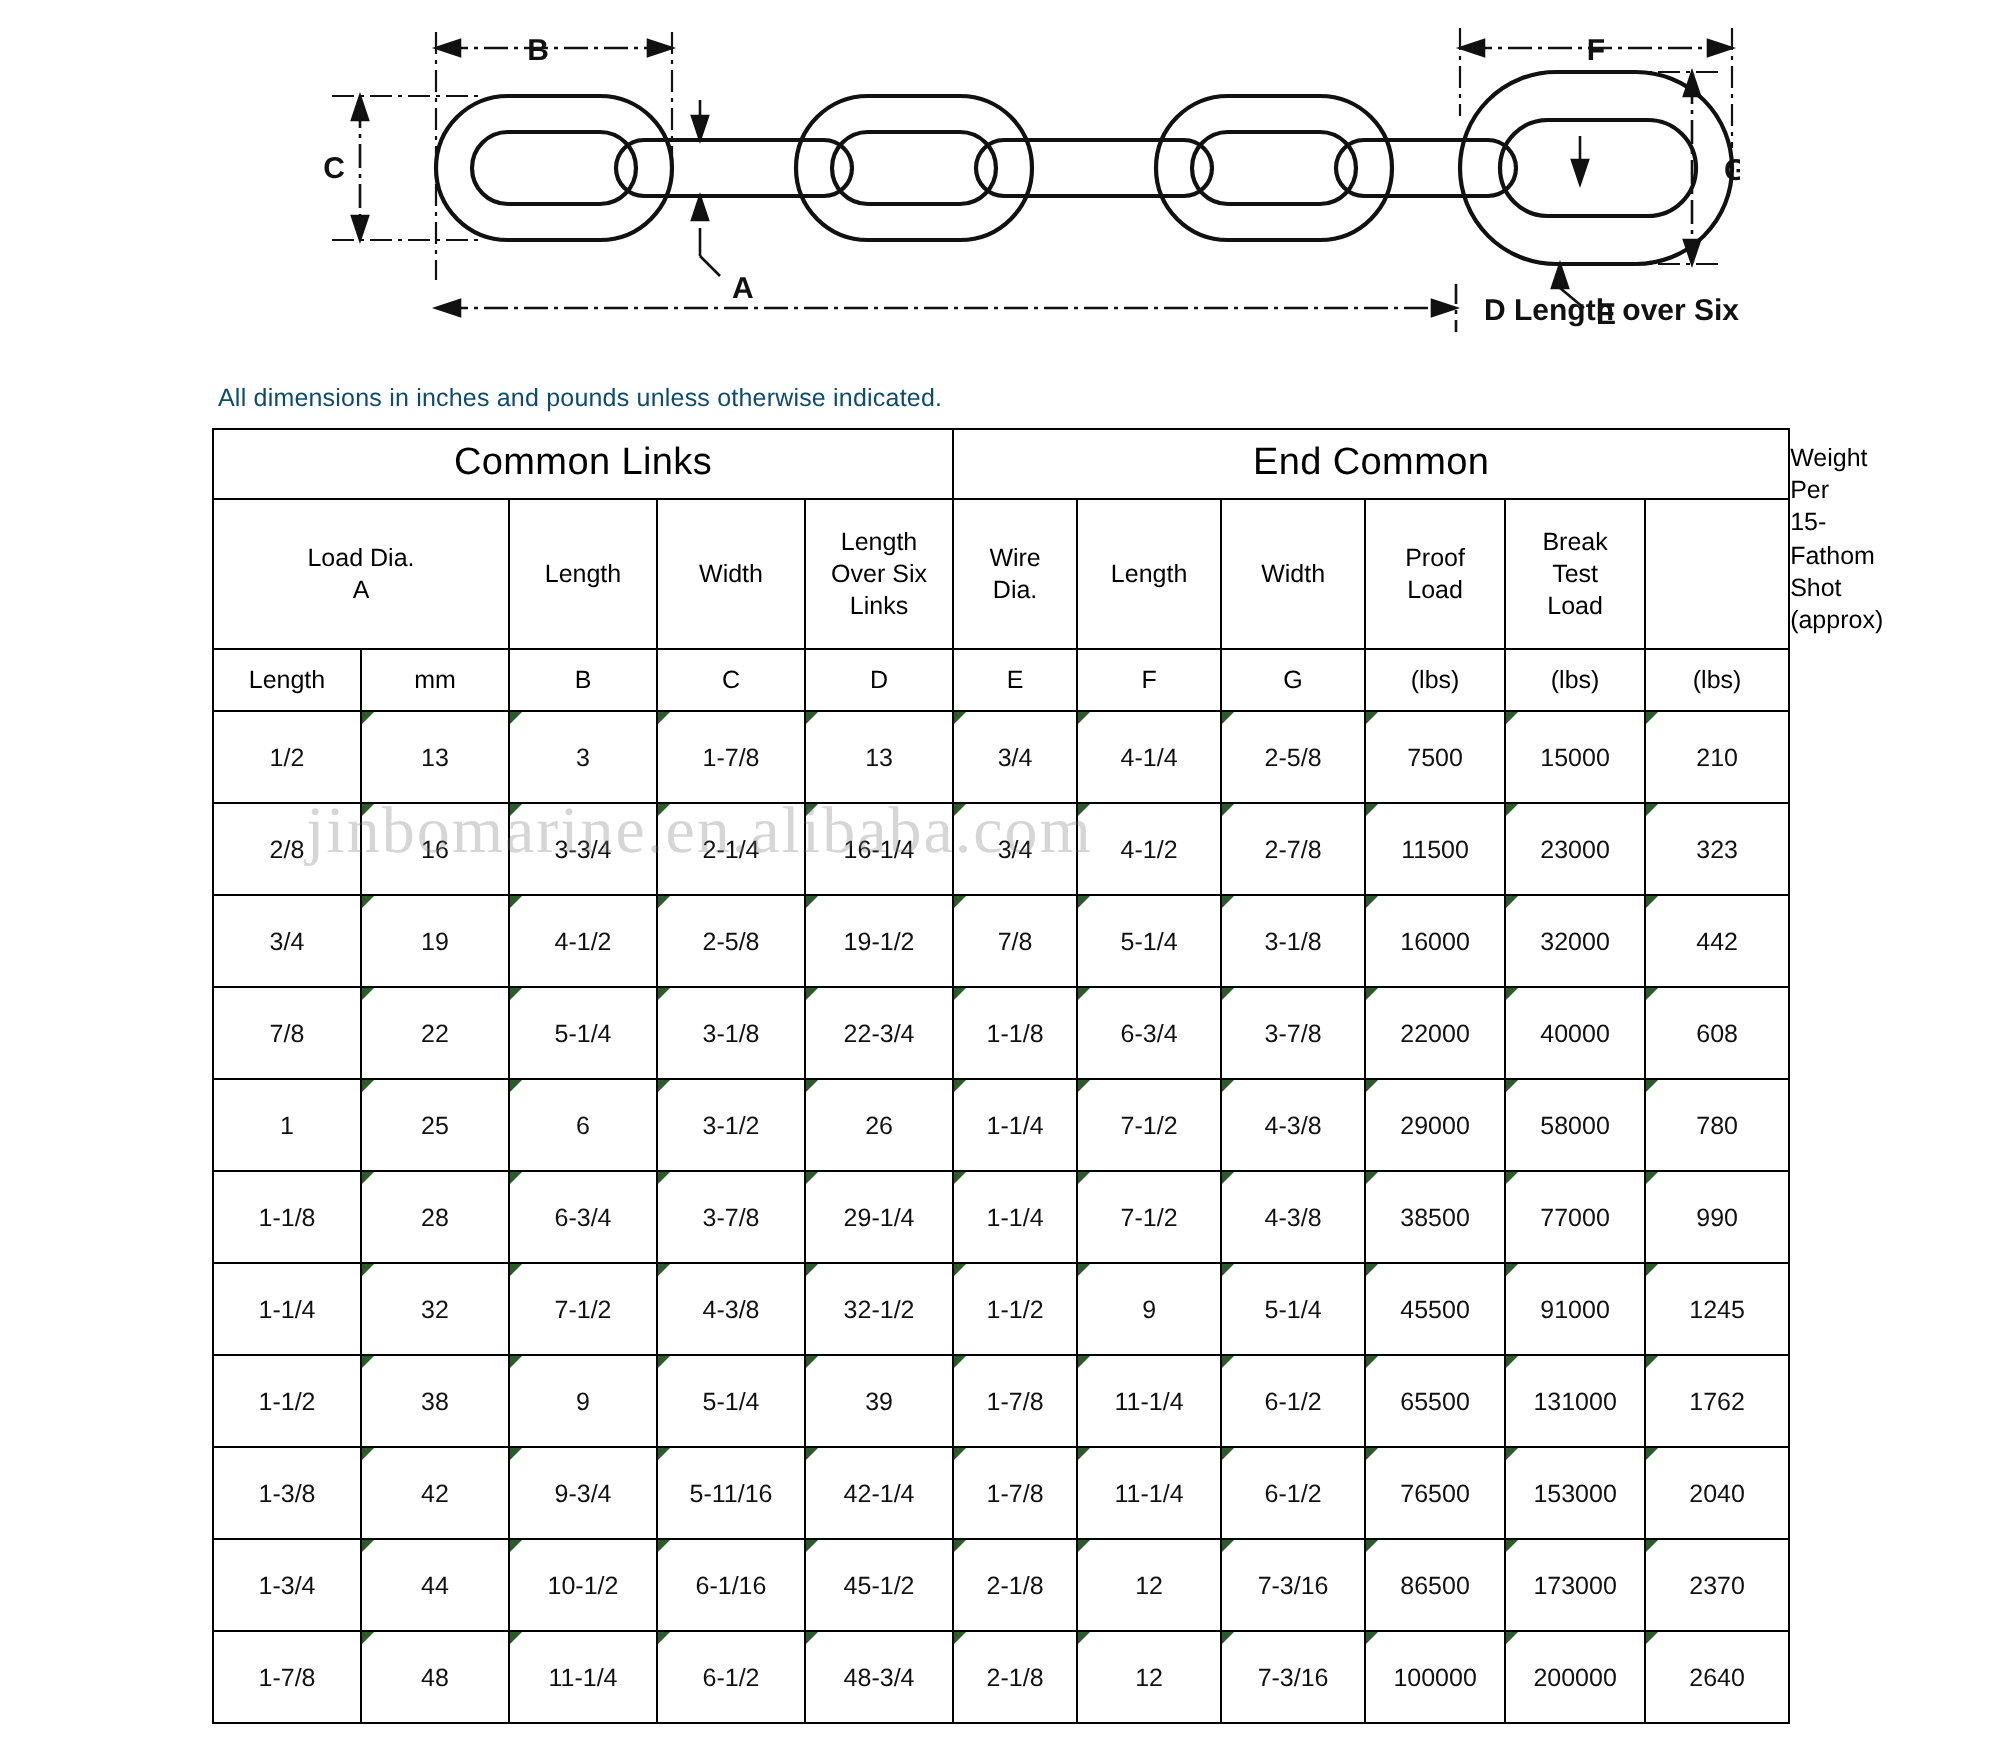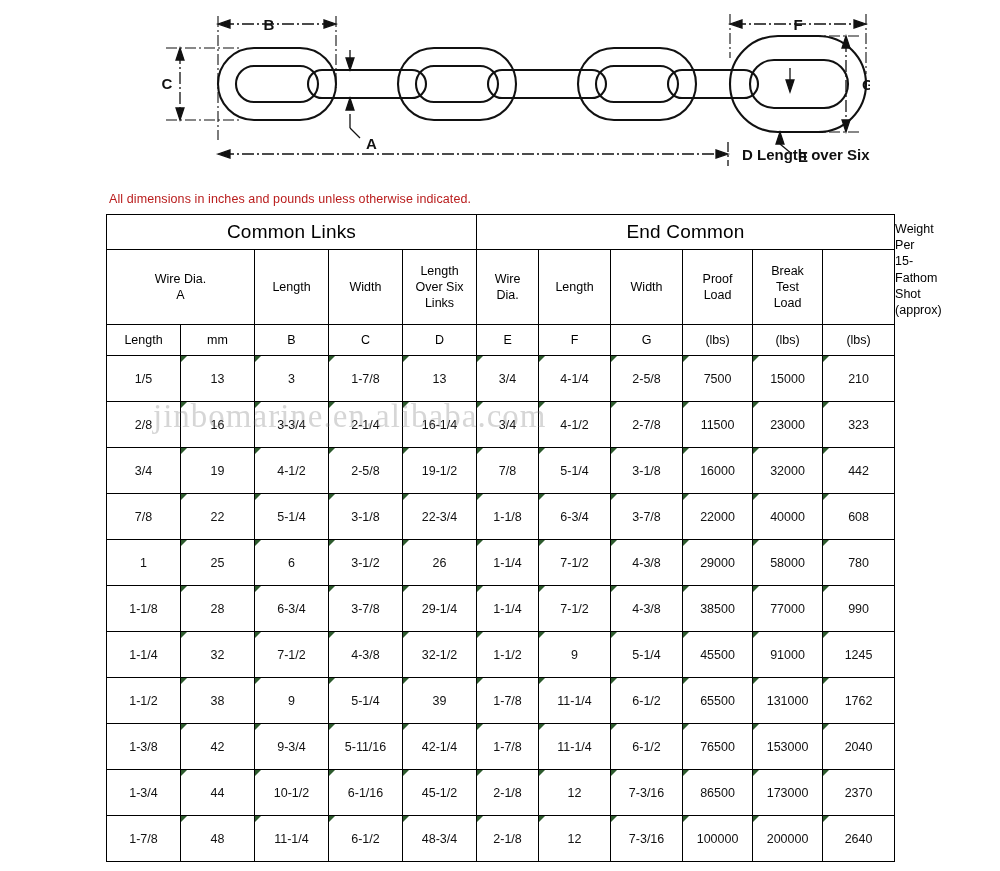--- a/index.html
+++ b/index.html
@@ -30,21 +30,21 @@
     left: 150px;
     top: 2px;
   }
 
   
   #caption {
     position: absolute;
     left: 109px;
     top: 192px;
     font-size: 12.5px;
-    color: #b91c1c;
+    color: #0c4a6e;
     letter-spacing: 0.1px;
     white-space: nowrap;
   }
 
   
   #spec-table-wrap {
     position: absolute;
     left: 106px;
     top: 214px;
     width: 788px;
@@ -230,21 +230,21 @@
         <col style="width:72px">
     </colgroup>
     <thead>
       <tr>
         <th class="grp" colspan="5">Common Links</th>
         <th class="grp" colspan="6">End Common</th>
       <th class="hdr2 weightcol" rowspan="2">Weight<br>Per 15-<br>Fathom<br>Shot<br>(approx)</th>
         </tr>
       <tr>
         <th class="hdr2" colspan="2">
-          <span class="l1">Wire Dia.</span><br><span class="l2">A</span>
+          <span class="l1">Load Dia.</span><br><span class="l2">A</span>
         </th>
         <th class="hdr2">Length</th>
         <th class="hdr2">Width</th>
         <th class="hdr2">Length<br>Over Six<br>Links</th>
         <th class="hdr2">Wire<br>Dia.</th>
         <th class="hdr2">Length</th>
         <th class="hdr2">Width</th>
         <th class="hdr2">Proof<br>Load</th>
         <th class="hdr2">Break<br>Test<br>Load</th>
       </tr>
@@ -257,21 +257,21 @@
         <th class="hdr3">E</th>
         <th class="hdr3">F</th>
         <th class="hdr3">G</th>
         <th class="hdr3">(lbs)</th>
         <th class="hdr3">(lbs)</th>
         <th class="hdr3">(lbs)</th>
       </tr>
     </thead>
     <tbody id="table-body">
         <tr>
-          <td class="cell">1/5</td>
+          <td class="cell">1/2</td>
           <td class="cell"><span class="corner"></span>13</td>
           <td class="cell"><span class="corner"></span>3</td>
           <td class="cell"><span class="corner"></span>1-7/8</td>
           <td class="cell"><span class="corner"></span>13</td>
           <td class="cell"><span class="corner"></span>3/4</td>
           <td class="cell"><span class="corner"></span>4-1/4</td>
           <td class="cell"><span class="corner"></span>2-5/8</td>
           <td class="cell"><span class="corner"></span>7500</td>
           <td class="cell"><span class="corner"></span>15000</td>
           <td class="cell"><span class="corner"></span>210</td>

